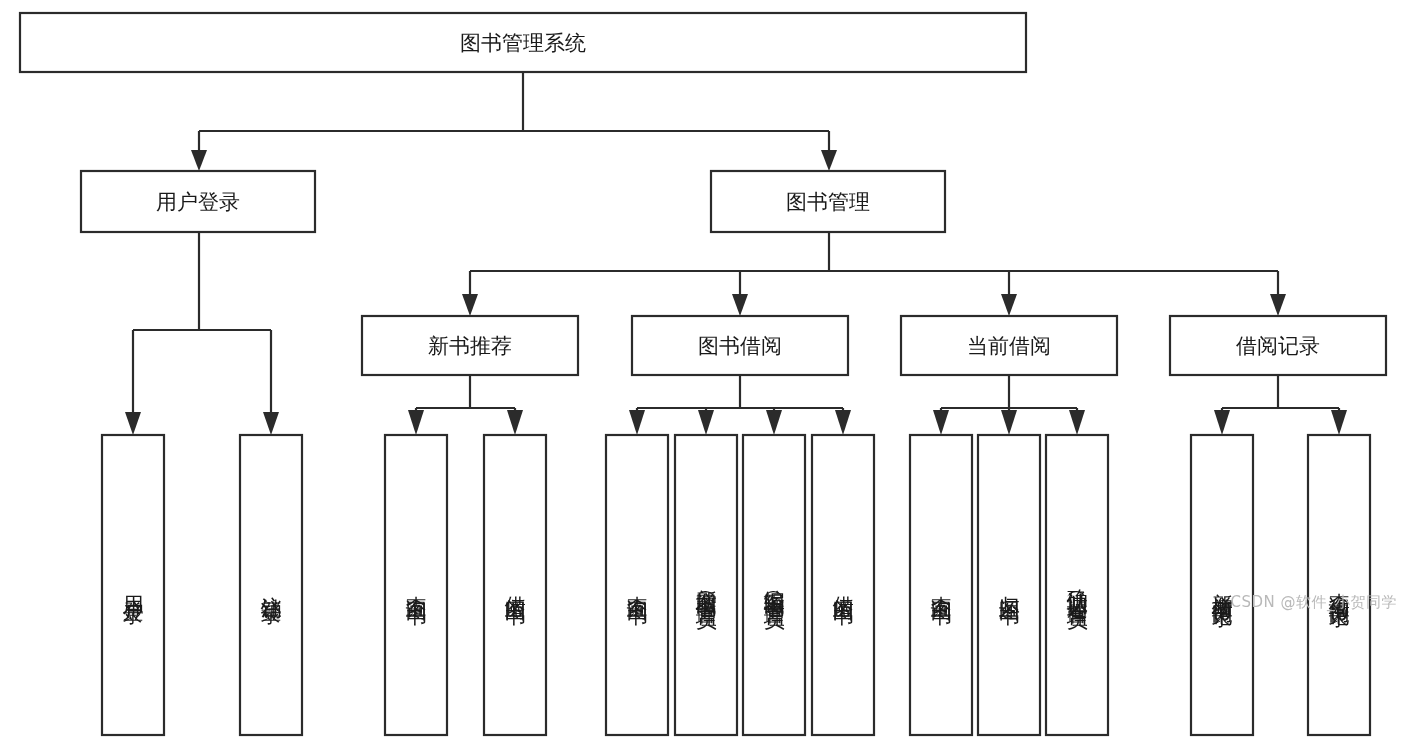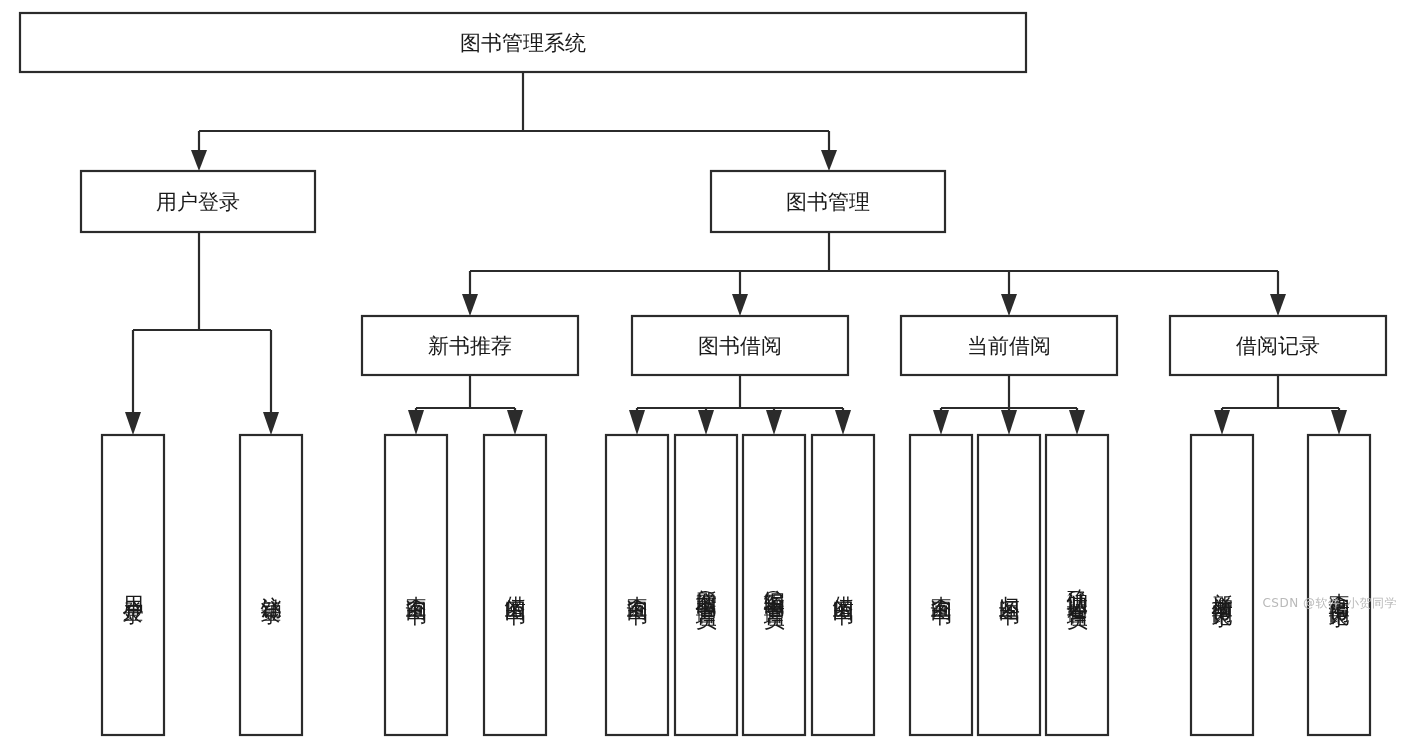--- a/index.html
+++ b/index.html
@@ -61,21 +61,21 @@
     align-items: center;
     justify-content: center;
     white-space: nowrap;
     pointer-events: none;
   }
   .watermark {
     position: absolute;
     right: 8px;
     bottom: 6px;
     font-family: "DejaVu Sans", "Liberation Sans", sans-serif;
-    font-size: 12px;
+    font-size: 15px;
     color: #b9b9b9;
     letter-spacing: 0.5px;
     white-space: nowrap;
   }
 </style>
 </head>
 <body>
 
 <div id="diagram-root">
 

